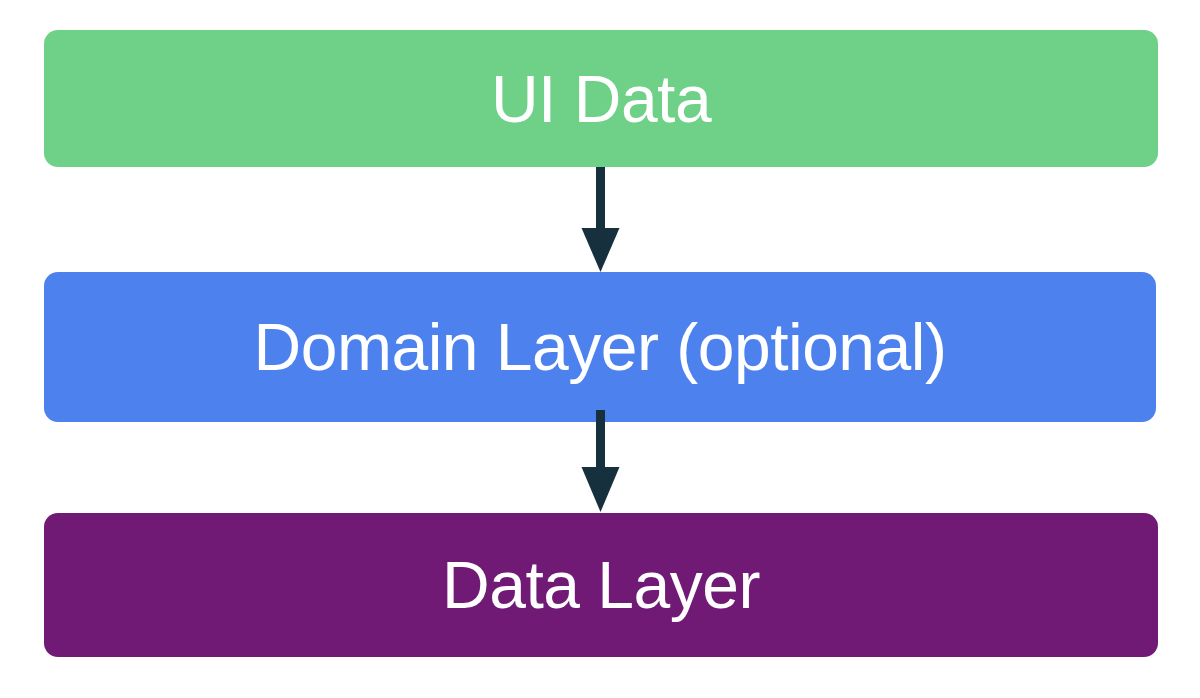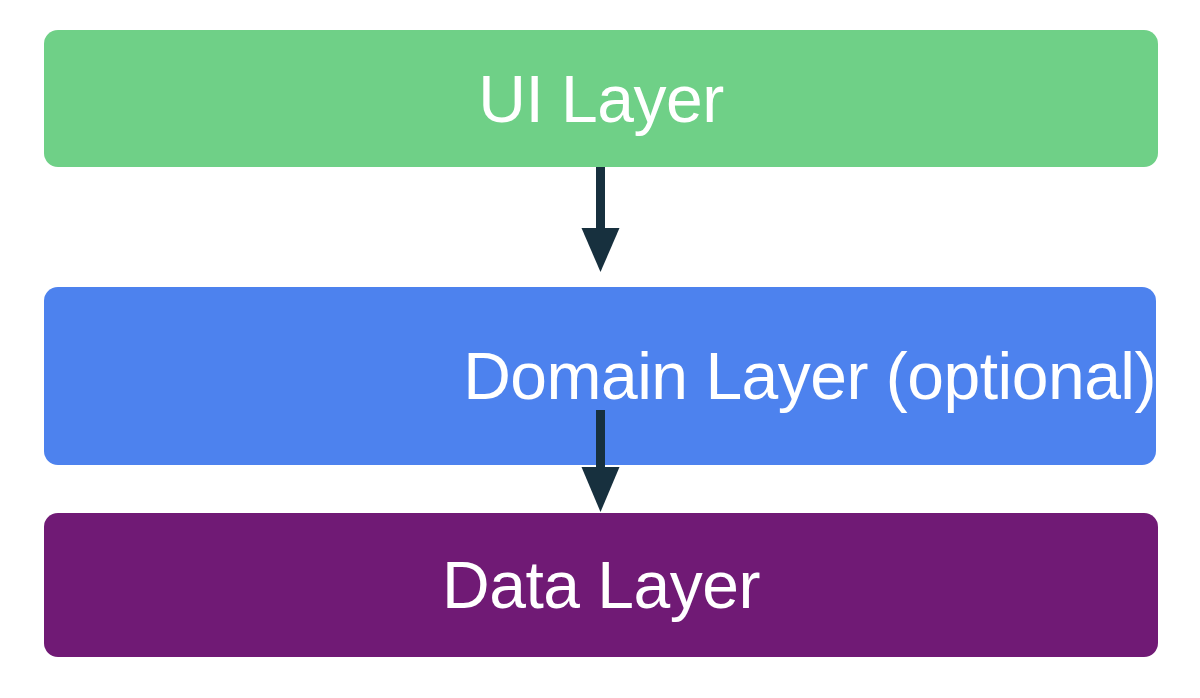--- a/index.html
+++ b/index.html
@@ -43,24 +43,23 @@
 
   
   #box-ui {
     left: 44px;
     top: 30px;
     width: 1114px;
     height: 137px;
   }
   #box-domain {
     left: 44px;
-    top: 287px;
+    top: 272px;
     width: 1112px;
-    height: 178px;
-    justify-content: flex-end;
+    height: 150px;
   }
   #box-data {
     left: 44px;
     top: 513px;
     width: 1114px;
     height: 144px;
   }
 
   
   .connector-arrow {
@@ -71,21 +70,21 @@
     height: 698px;
     pointer-events: none;
   }
 </style>
 </head>
 <body>
 
 <div id="diagram-canvas">
 
   <div class="layer-box" id="box-ui" style="background:#6FD087;">
-    <span class="layer-label">UI Layer</span>
+    <span class="layer-label">UI Data</span>
   </div>
 
   <svg class="connector-arrow" viewBox="0 0 1200 698" xmlns="http://www.w3.org/2000/svg">
     <g>
       <rect x="596" y="167" width="9" height="63" fill="#17303E"></rect>
       <polygon points="581.5,228 619.5,228 600.5,272" fill="#17303E"></polygon>
     </g>
   </svg>
 
   <div class="layer-box" id="box-domain" style="background:#4D82EE;">

